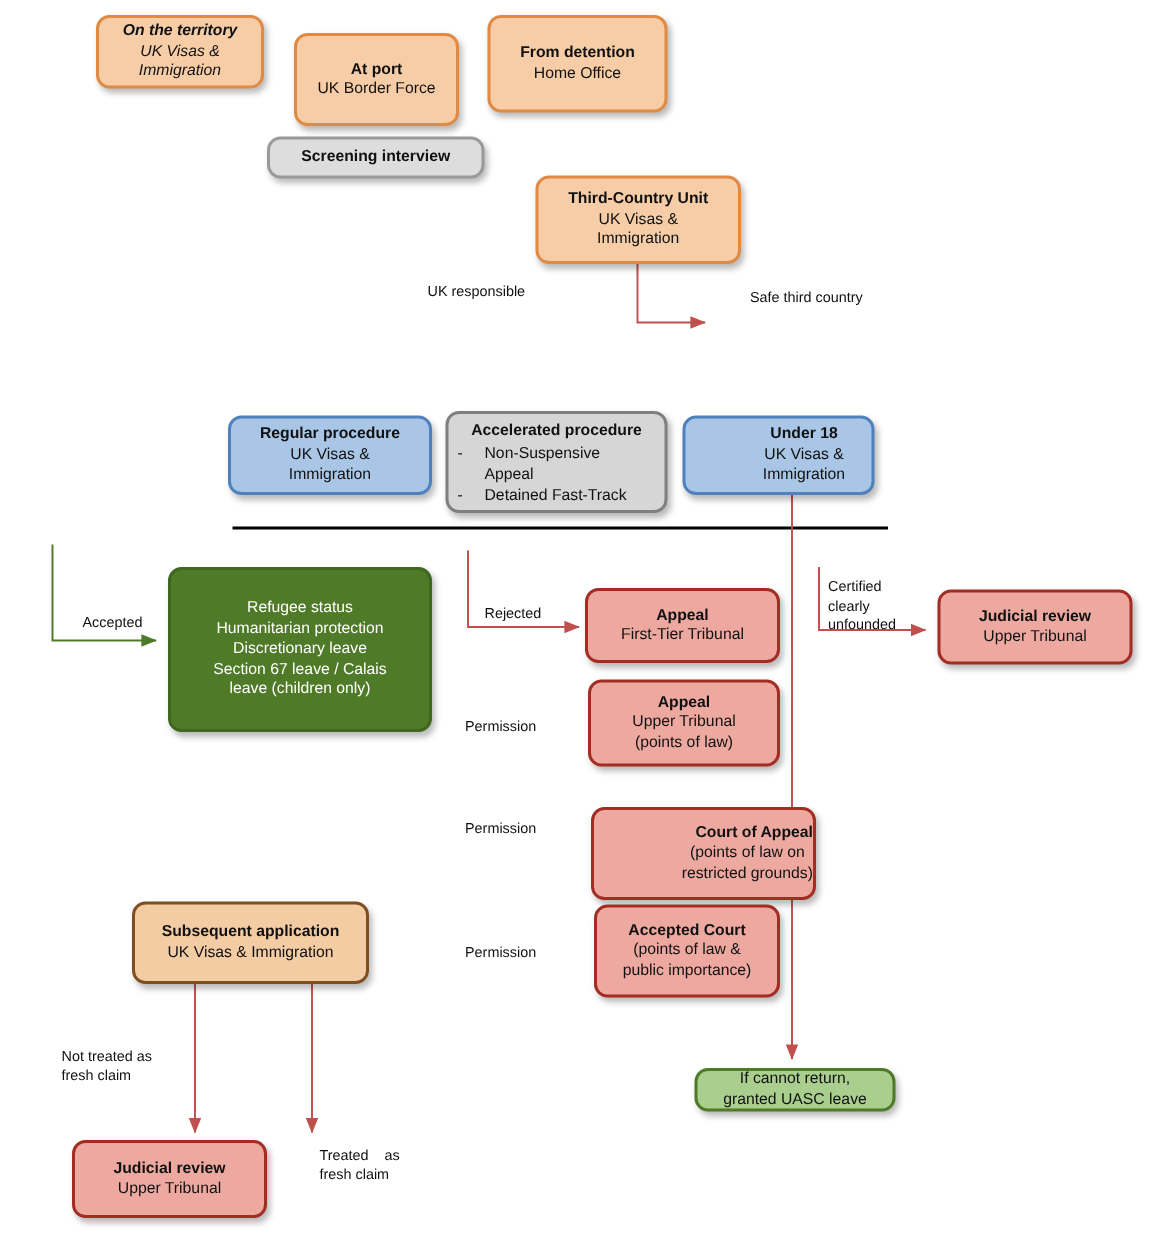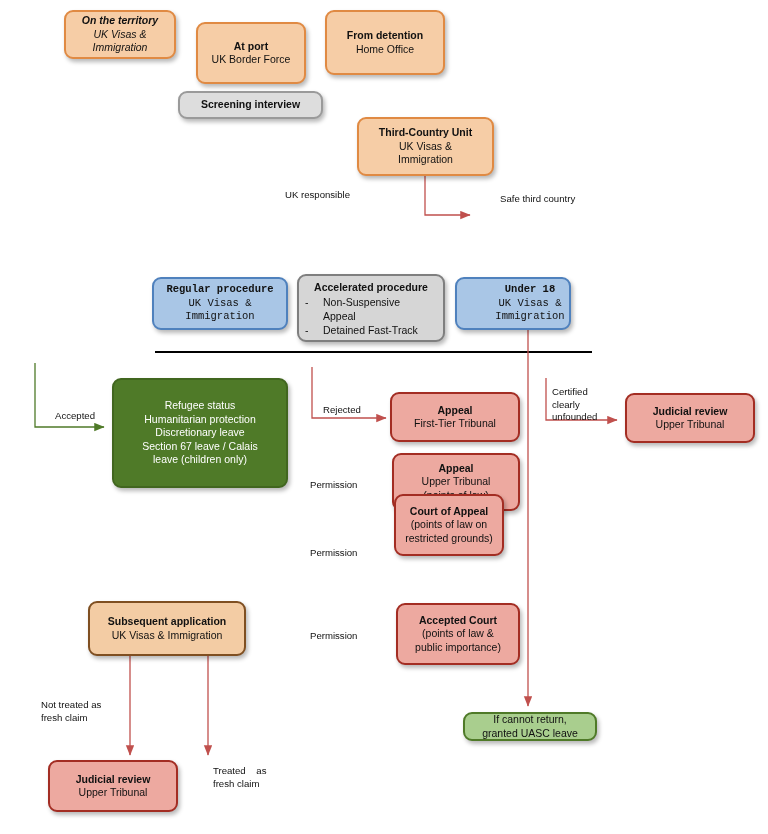--- a/index.html
+++ b/index.html
@@ -20,21 +20,21 @@
     justify-content:center;
     text-align:center;
     border-radius:9px;
     box-shadow:2px 3px 4px rgba(0,0,0,0.28);
     z-index:3;
   }
   .node .ttl{font-weight:bold;font-size:10.5px;color:#111;line-height:13.5px;}
   .node .sub{font-size:10.5px;color:#111;line-height:13.5px;}
   .orange{background:#F6CDA6;border:2.2px solid #E08A43;}
   .grey{background:#DDDDDD;border:2.2px solid #9A9A9A;}
-  .blue{background:#A9C6E6;border:2.2px solid #4F81BD;font-family:Liberation Mono, monospace;}
+  .blue{background:#A9C6E6;border:2.2px solid #4F81BD;}
   .greydk{background:#D6D6D6;border:2.2px solid #7F7F7F;}
   .greendk{background:#4F7A28;border:2.2px solid #41661F;}
   .greendk .sub{color:#ffffff;}
   .red{background:#EDA9A0;border:2.5px solid #A32D23;}
   .brown{background:#F3CCA4;border:2.5px solid #7F4F21;}
   .greenlt{background:#A9CE8E;border:2.5px solid #4F7A28;}
 
   .bullets{
     text-align:left;
     font-size:10.5px;
@@ -128,21 +128,21 @@
       <span style="white-space:pre-line;">Non-Suspensive
 Appeal</span>
     </div>
     <div class="row">
       <span class="dash">-</span>
       <span style="white-space:pre-line;">Detained Fast-Track</span>
     </div>
   </div>
 </div>
 
-<div class="node blue" style="left:455px;top:277px;width:116px;height:53px;padding-left:34px;">
+<div class="node blue" style="left:455px;top:277px;width:128px;height:53px;padding-left:34px;">
   <div class="ttl">Under 18</div>
   <div class="sub" style="white-space:pre-line;">UK Visas &amp;
 Immigration</div>
 </div>
 
 <div class="lbl" style="left:55px;top:410px;">Accepted</div>
 
 <div class="node greendk" style="left:112px;top:378px;width:176px;height:110px;">
   <div class="sub">Refugee status</div>
   <div class="sub">Humanitarian protection</div>
@@ -168,21 +168,21 @@
 </div>
 
 <div class="lbl" style="left:310px;top:479px;">Permission</div>
 <div class="node red" style="left:392px;top:453px;width:128px;height:58px;">
   <div class="ttl">Appeal</div>
   <div class="sub" style="white-space:pre-line;">Upper Tribunal
 (points of law)</div>
 </div>
 
 <div class="lbl" style="left:310px;top:547px;">Permission</div>
-<div class="node red" style="left:394px;top:494px;width:110px;height:62px;">
+<div class="node red" style="left:394px;top:538px;width:150px;height:62px;align-items:flex-end;">
   <div class="ttl">Court of Appeal</div>
   <div class="sub" style="white-space:pre-line;">(points of law on
 restricted grounds)</div>
 </div>
 
 <div class="lbl" style="left:310px;top:630px;">Permission</div>
 <div class="node red" style="left:396px;top:603px;width:124px;height:62px;">
   <div class="ttl">Accepted Court</div>
   <div class="sub" style="white-space:pre-line;">(points of law &amp;
 public importance)</div>

